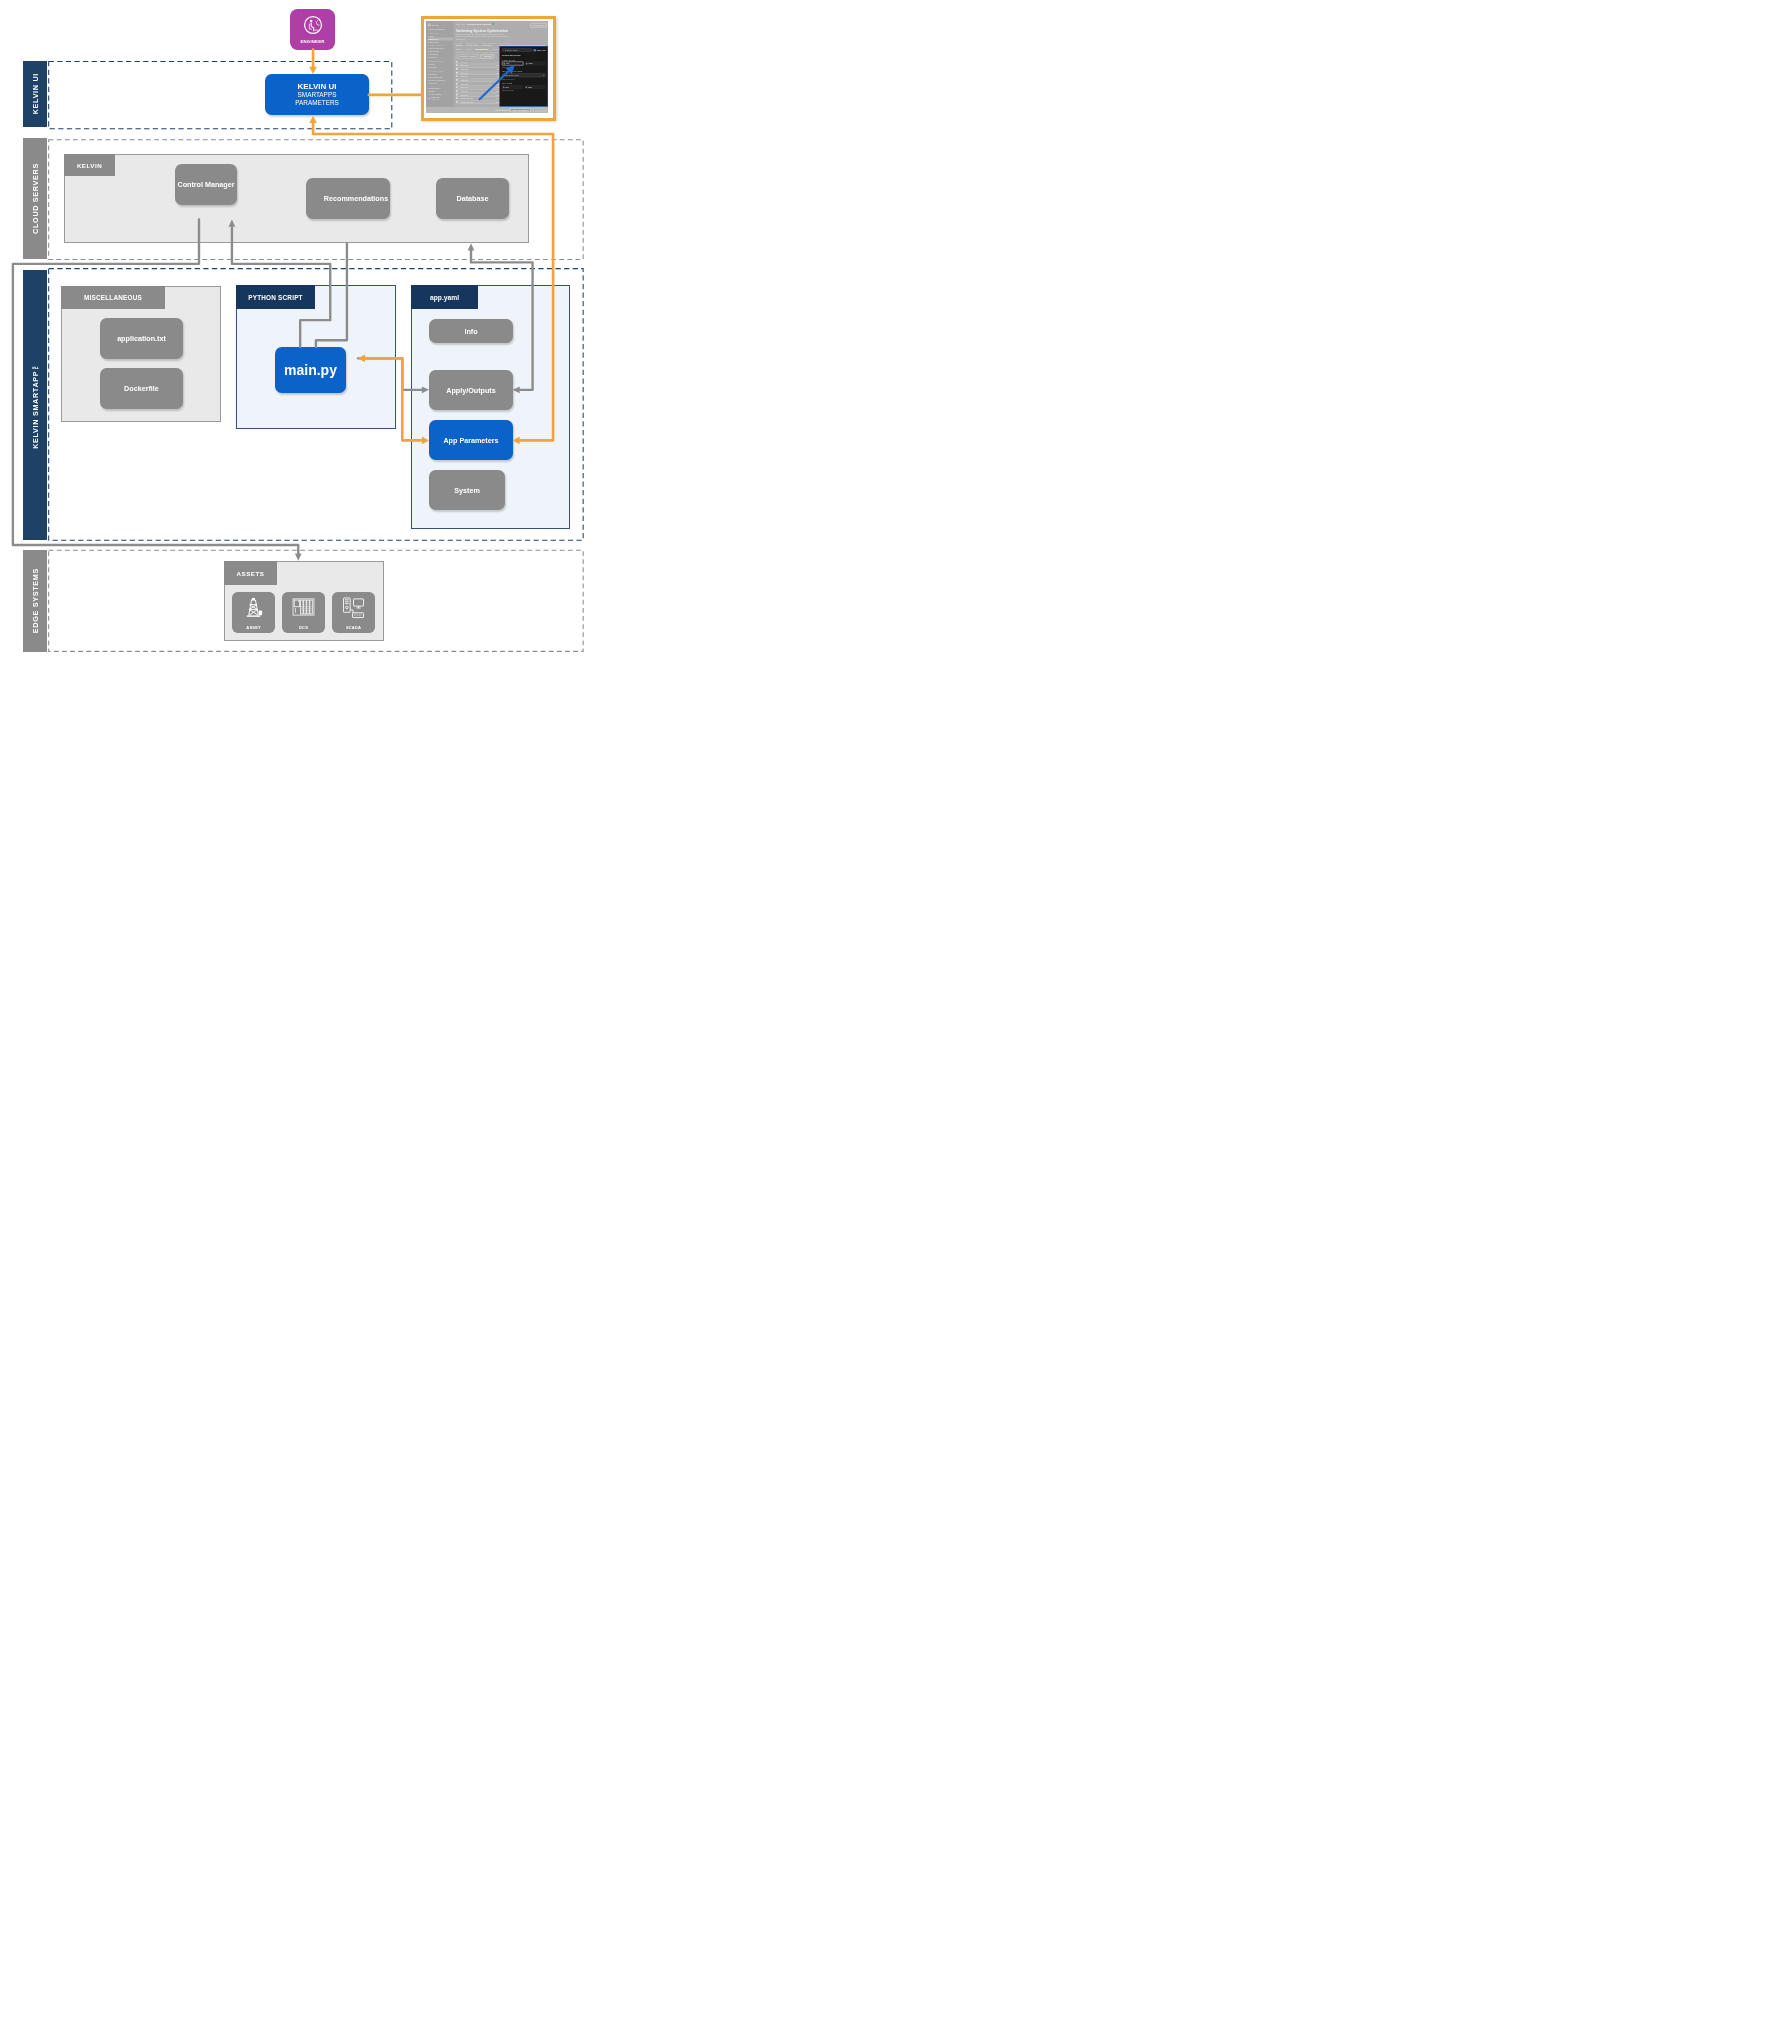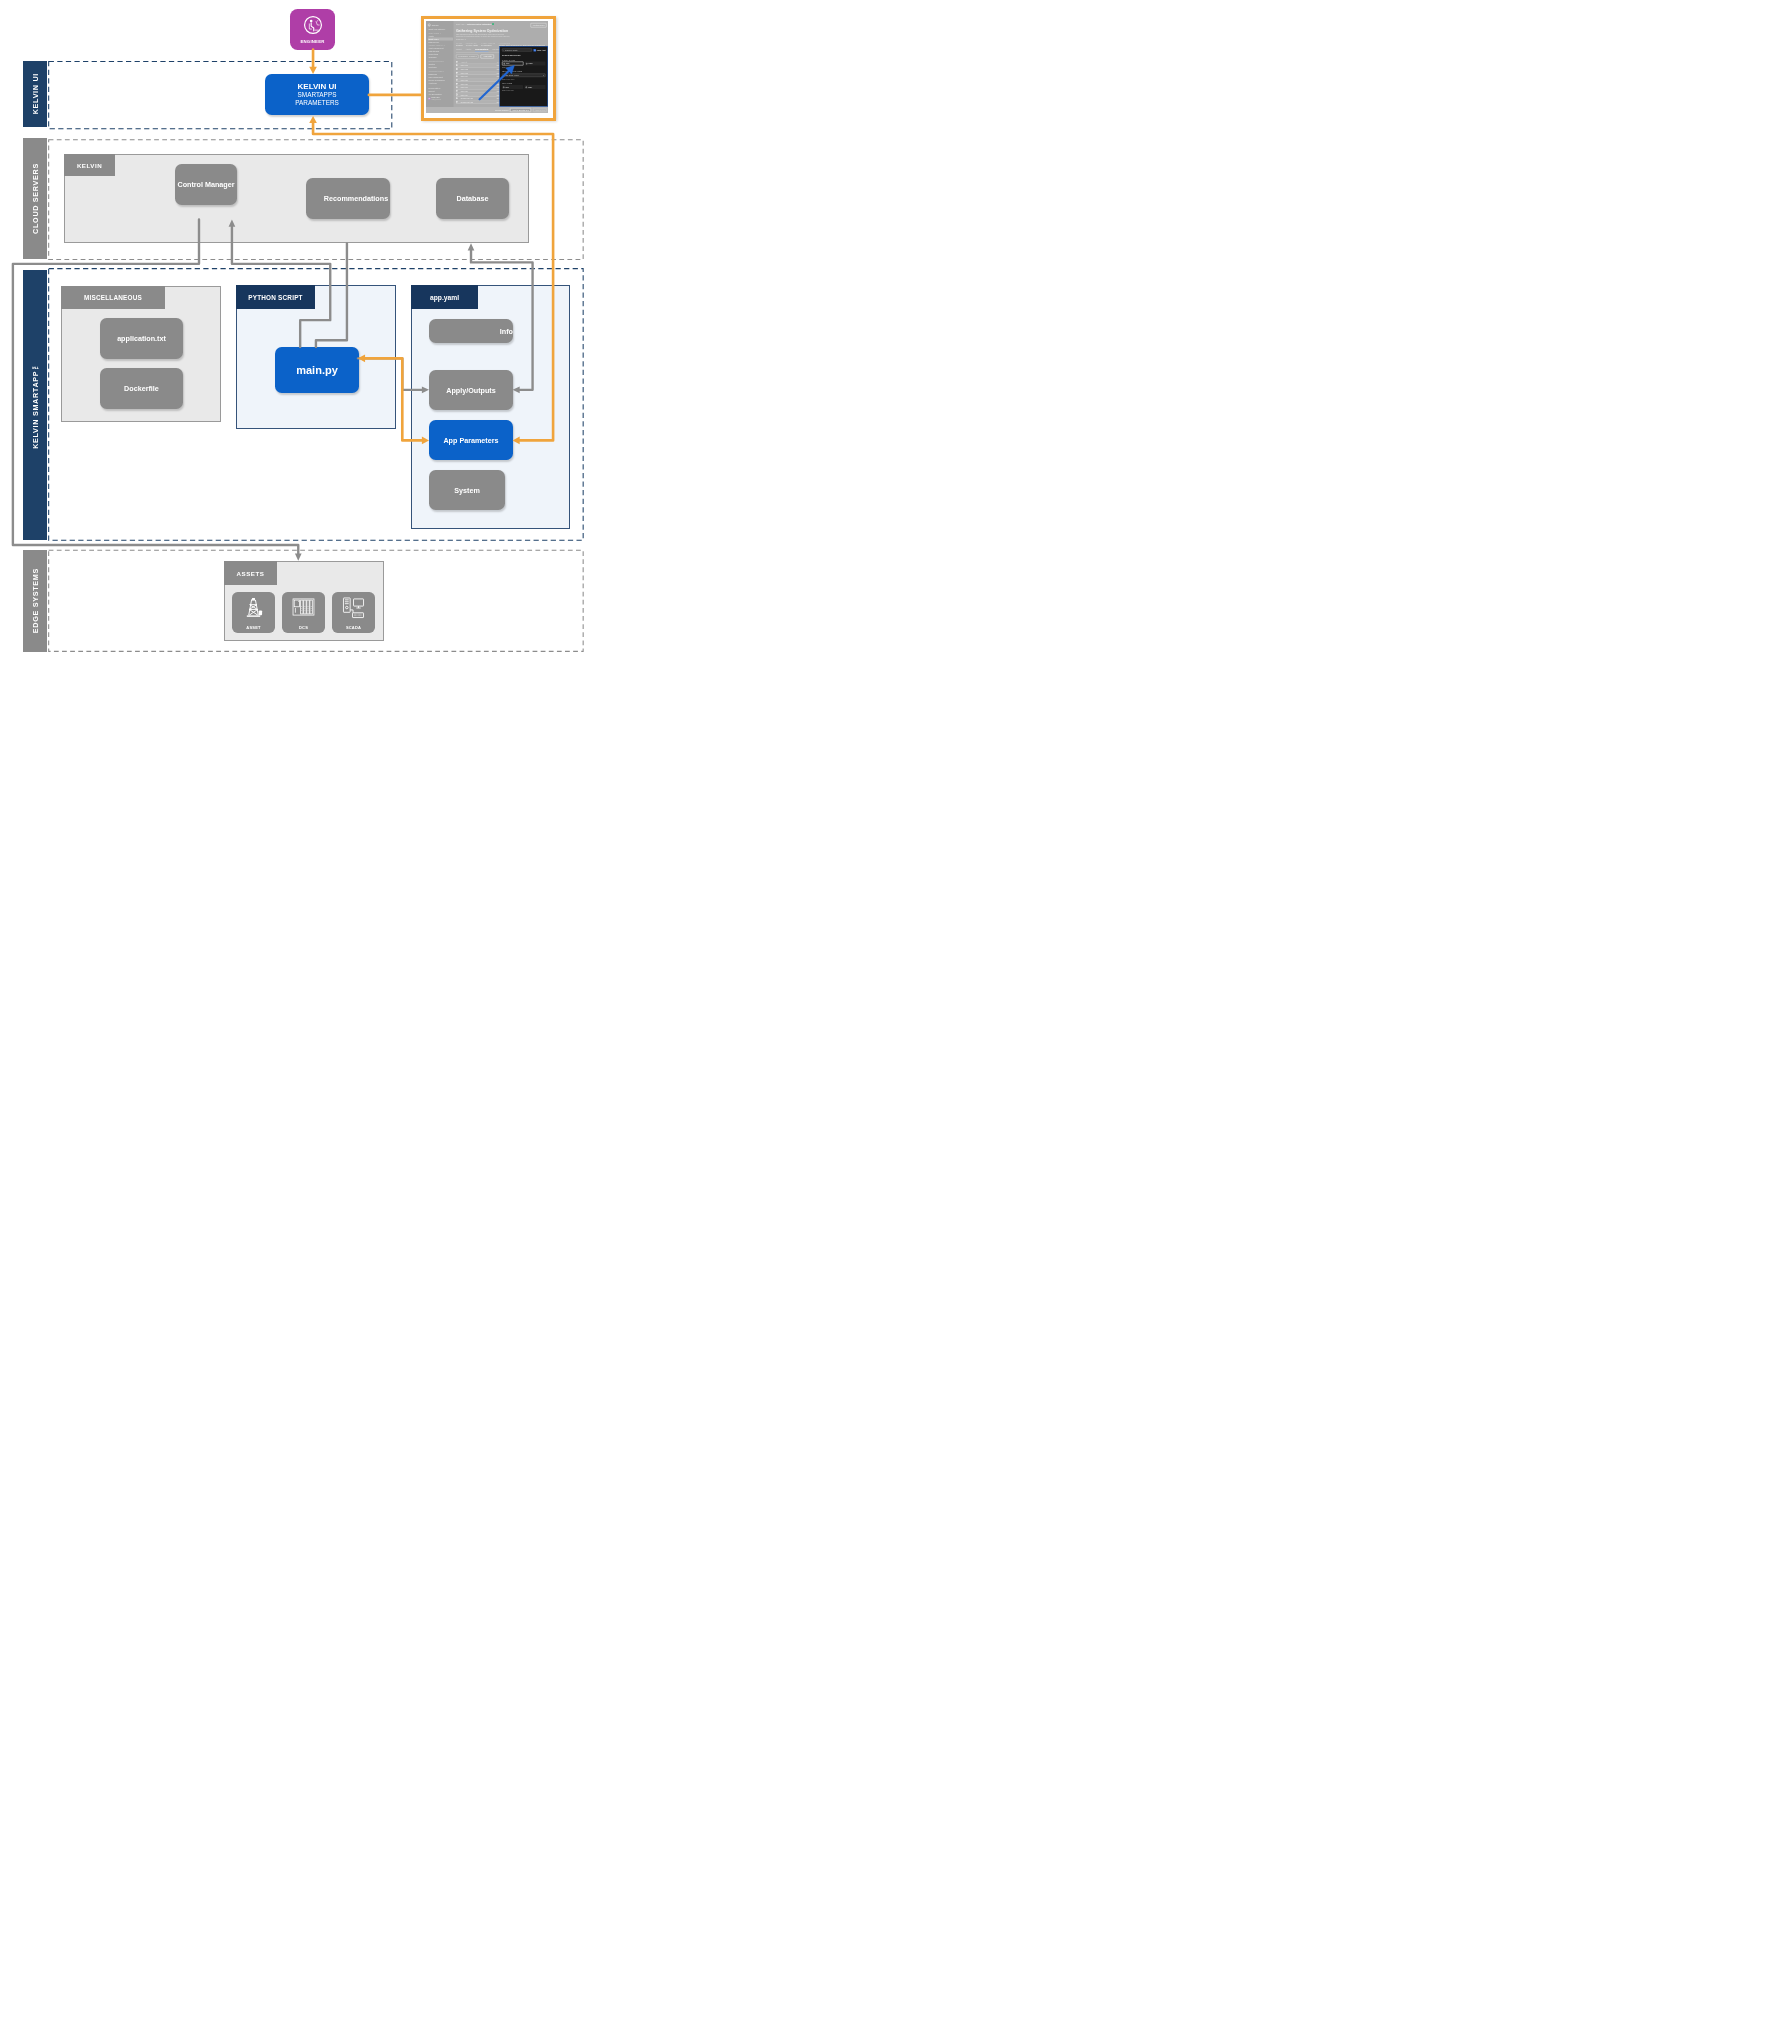--- a/index.html
+++ b/index.html
@@ -384,29 +384,29 @@
       <span>application.txt</span>
     </div>
   <div class="node" style="left:100px;top:368px;width:83px;height:41px;">
       <span>Dockerfile</span>
     </div>
 
   <div class="container bluebox" style="left:236px;top:285px;width:160px;height:144px;"></div>
   <div class="tab-header navy" style="left:236px;top:285px;width:79px;height:24px;font-size:6.4px;letter-spacing:0.2px;">
       <span>PYTHON SCRIPT</span>
     </div>
-  <div class="node blue" style="left:275px;top:347px;width:84px;height:46px;font-size:11px;">
+  <div class="node blue" style="left:275px;top:347px;width:71px;height:46px;font-size:14px;">
       <span>main.py</span>
     </div>
 
   <div class="container bluebox" style="left:411px;top:285px;width:159px;height:244px;"></div>
   <div class="tab-header navy" style="left:411px;top:285px;width:67px;height:24px;font-size:6.7px;">
       <span>app.yaml</span>
     </div>
-  <div class="node" style="left:429px;top:319px;width:84px;height:24px;justify-content:flex-end;">
+  <div class="node" style="left:429px;top:319px;width:84px;height:24px;">
       <span>Info</span>
     </div>
   <div class="node" style="left:429px;top:370px;width:84px;height:40px;">
       <span>Apply/Outputs</span>
     </div>
   <div class="node blue" style="left:429px;top:420px;width:84px;height:40px;">
       <span>App Parameters</span>
     </div>
   <div class="node" style="left:429px;top:470px;width:76px;height:40px;">
       <span>System</span>

